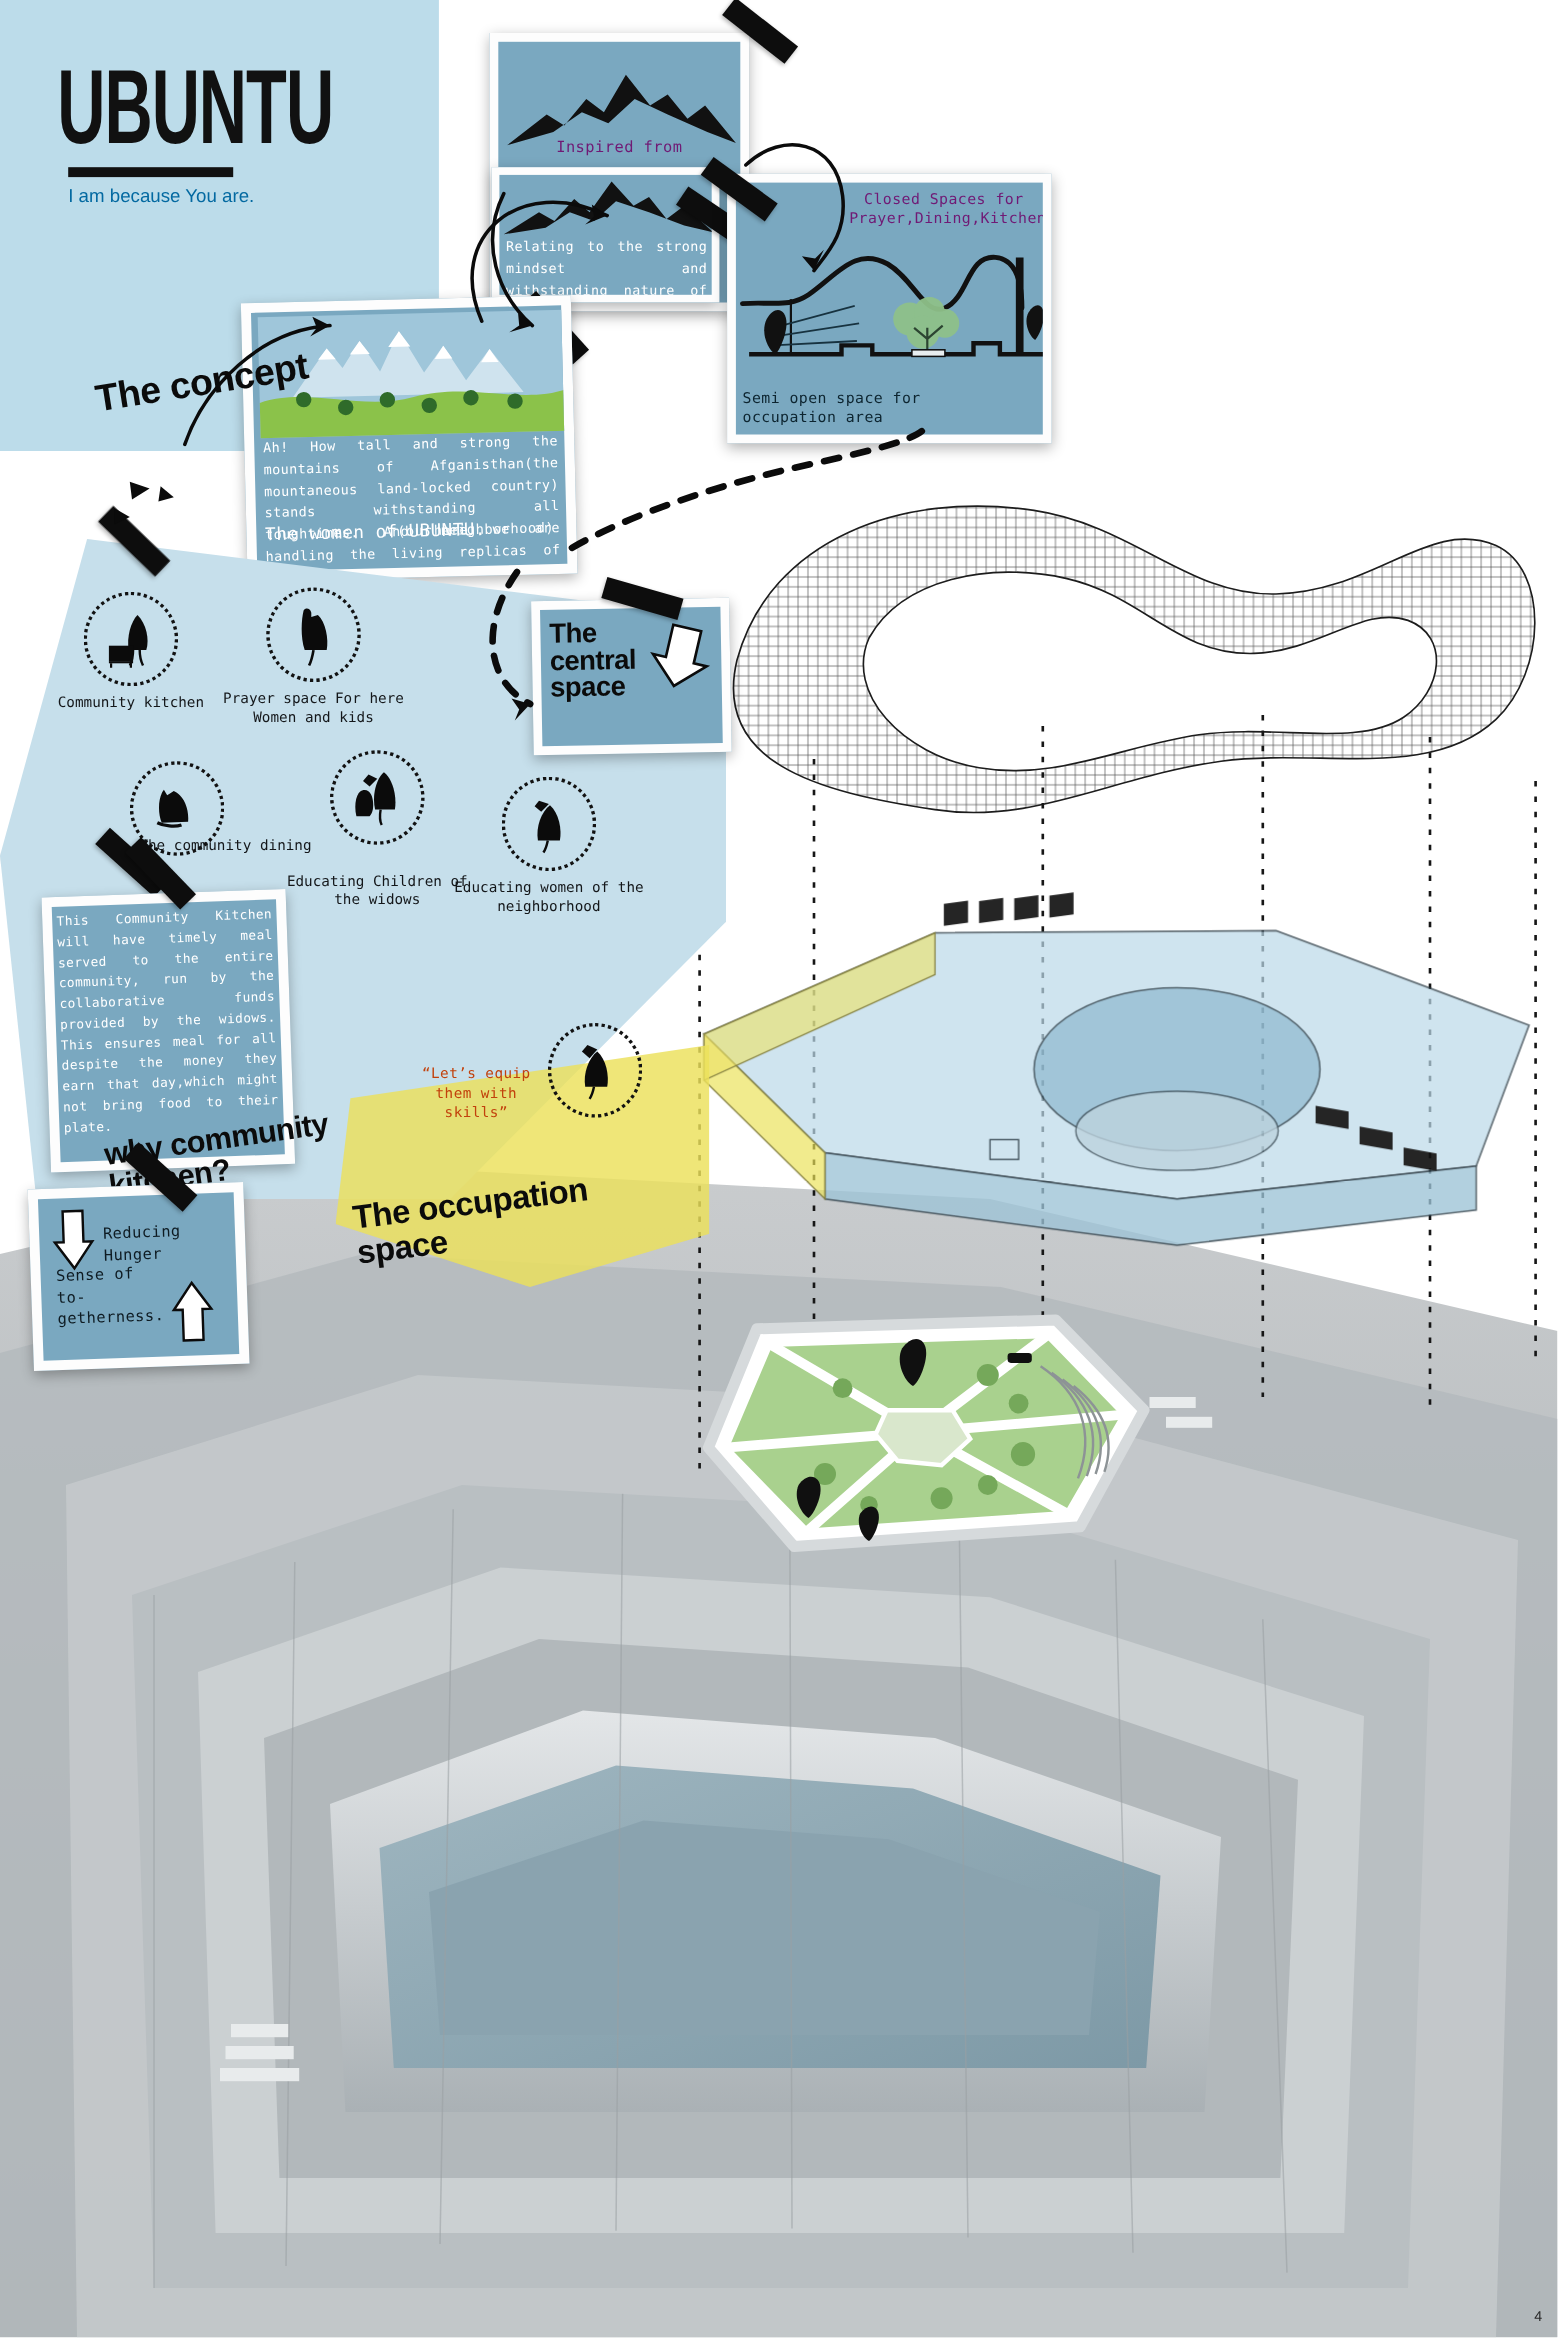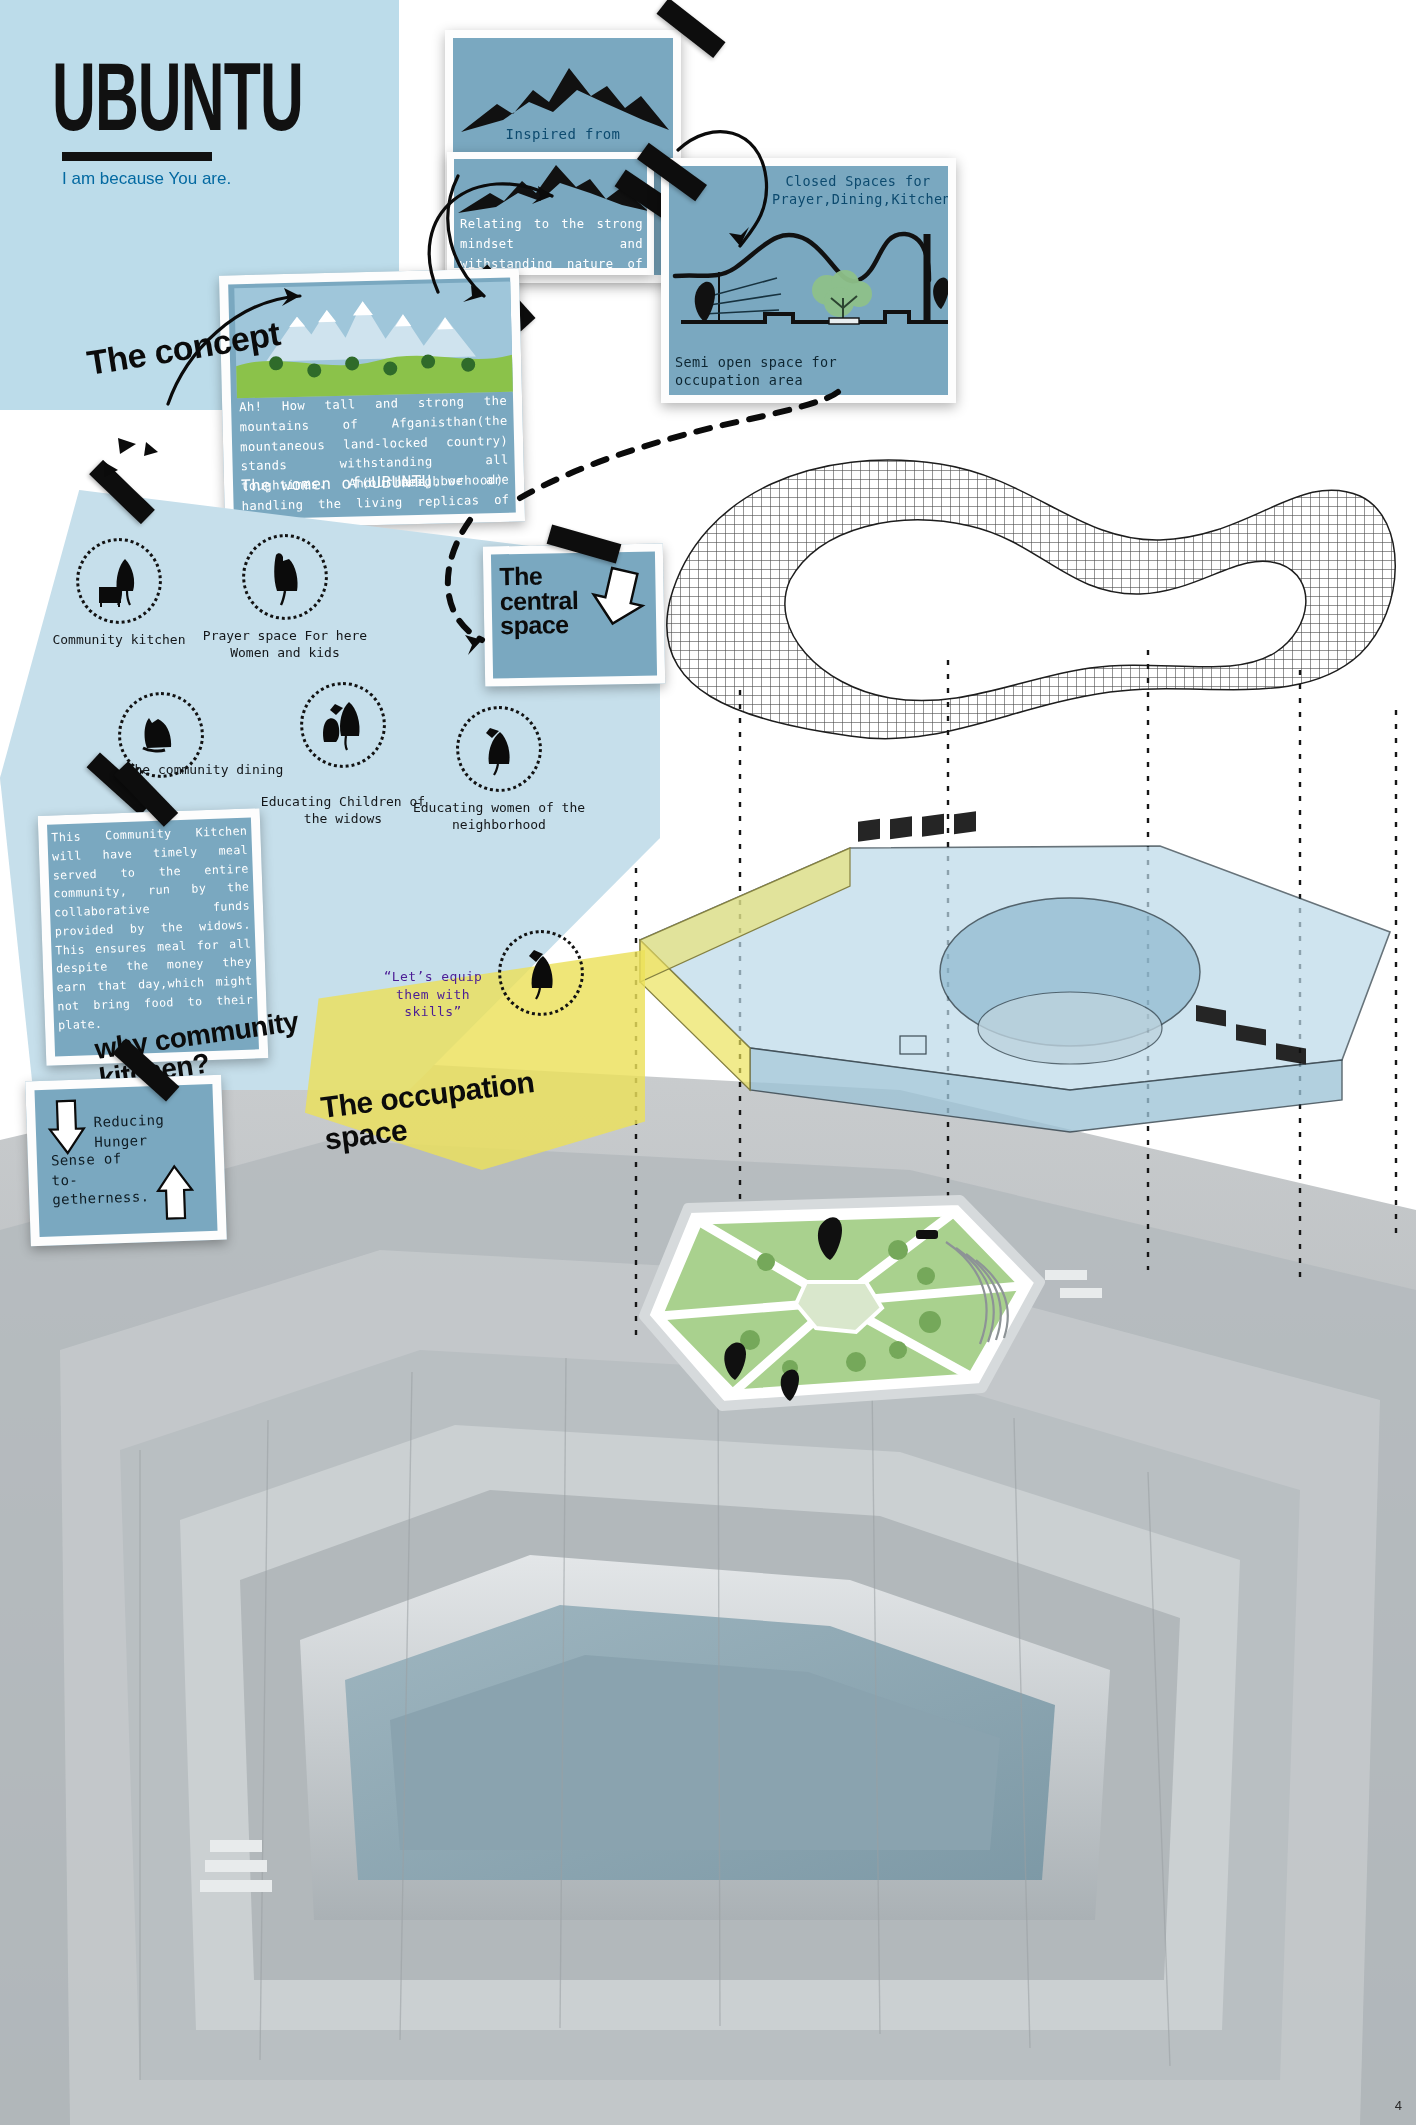--- a/index.html
+++ b/index.html
@@ -39,21 +39,21 @@
   #title-sub {
     position: absolute; left: 62px; top: 168px; width: 185px;
     font-family: "Liberation Sans", sans-serif;
     font-size: 17px; color: #0369a1; line-height: 1.35;
   }
 
   
   .board { position: absolute; background: #7aa8c0; box-shadow: 0 4px 12px rgba(0,0,0,.3); }
   .board-inner { position: relative; width: 100%; height: 100%; overflow: hidden; }
   .board .cap {
-    position: absolute; color: #0c4a6e; font-size: 13.5px;
+    position: absolute; color: #701a75; font-size: 13.5px;
   }
 
   #board-inspired { left: 445px; top: 30px; width: 236px; height: 253px;
     border: 8px solid #fdfdfd; }
   #board-relating { left: 447px; top: 152px; width: 207px; height: 123px;
     border: 7px solid #fdfdfd; }
   #board-closed   { left: 661px; top: 158px; width: 295px; height: 245px;
     border: 8px solid #fdfdfd; }
   #board-concept  { left: 222px; top: 272px; width: 300px; height: 253px;
     border: 9px solid #fdfdfd; transform: rotate(-1.4deg); }
@@ -453,21 +453,21 @@
       <path d="M10,56 L28,56 L28,28 L36,28 L19,4 L2,28 L10,28 Z" fill="#ffffff" stroke="#0b0b0b" stroke-width="2.2"></path>
     </svg>
     <div class="hand" style="position:absolute;left:14px;bottom:26px;width:96px;font-size:14px;color:#0e1b22;line-height:1.4;">Sense of to-getherness.</div>
   </div>
 </div>
 <div class="tape" style="left:110px;top:1060px;transform:rotate(42deg);"></div>
 
 <div id="occupation-wedge"></div>
 
 <div class="abs" style="left:498px;top:930px;">
-  <div class="hand" style="position:absolute;left:-130px;top:38px;width:130px;text-align:center;font-size:13px;color:#4c1d95;line-height:1.35;">“Let’s equip them with skills”</div>
+  <div class="hand" style="position:absolute;left:-130px;top:38px;width:130px;text-align:center;font-size:13px;color:#c2410c;line-height:1.35;">“Let’s equip them with skills”</div>
   <div class="icon-circle" style="left:0;top:0;">
     <svg class="icon-glyph" width="50" height="54" viewBox="0 0 50 54">
       <path d="M18,4 l9,4 l-7,8 l-7,-6 Z" fill="#0b0b0b"></path>
       <path d="M27,10 c8,7 11,22 9,32 l-20,0 c-2,-12 3,-26 11,-32 Z" fill="#0b0b0b"></path>
       <path d="M24,42 c-1,5 -2,8 -4,11" stroke="#0b0b0b" stroke-width="2.2" fill="none"></path>
     </svg>
   </div>
 </div>
 
 <div class="bigblack" style="left:322px;top:1078px;width:230px;font-size:30px;transform:rotate(-7deg);line-height:1.05;">

